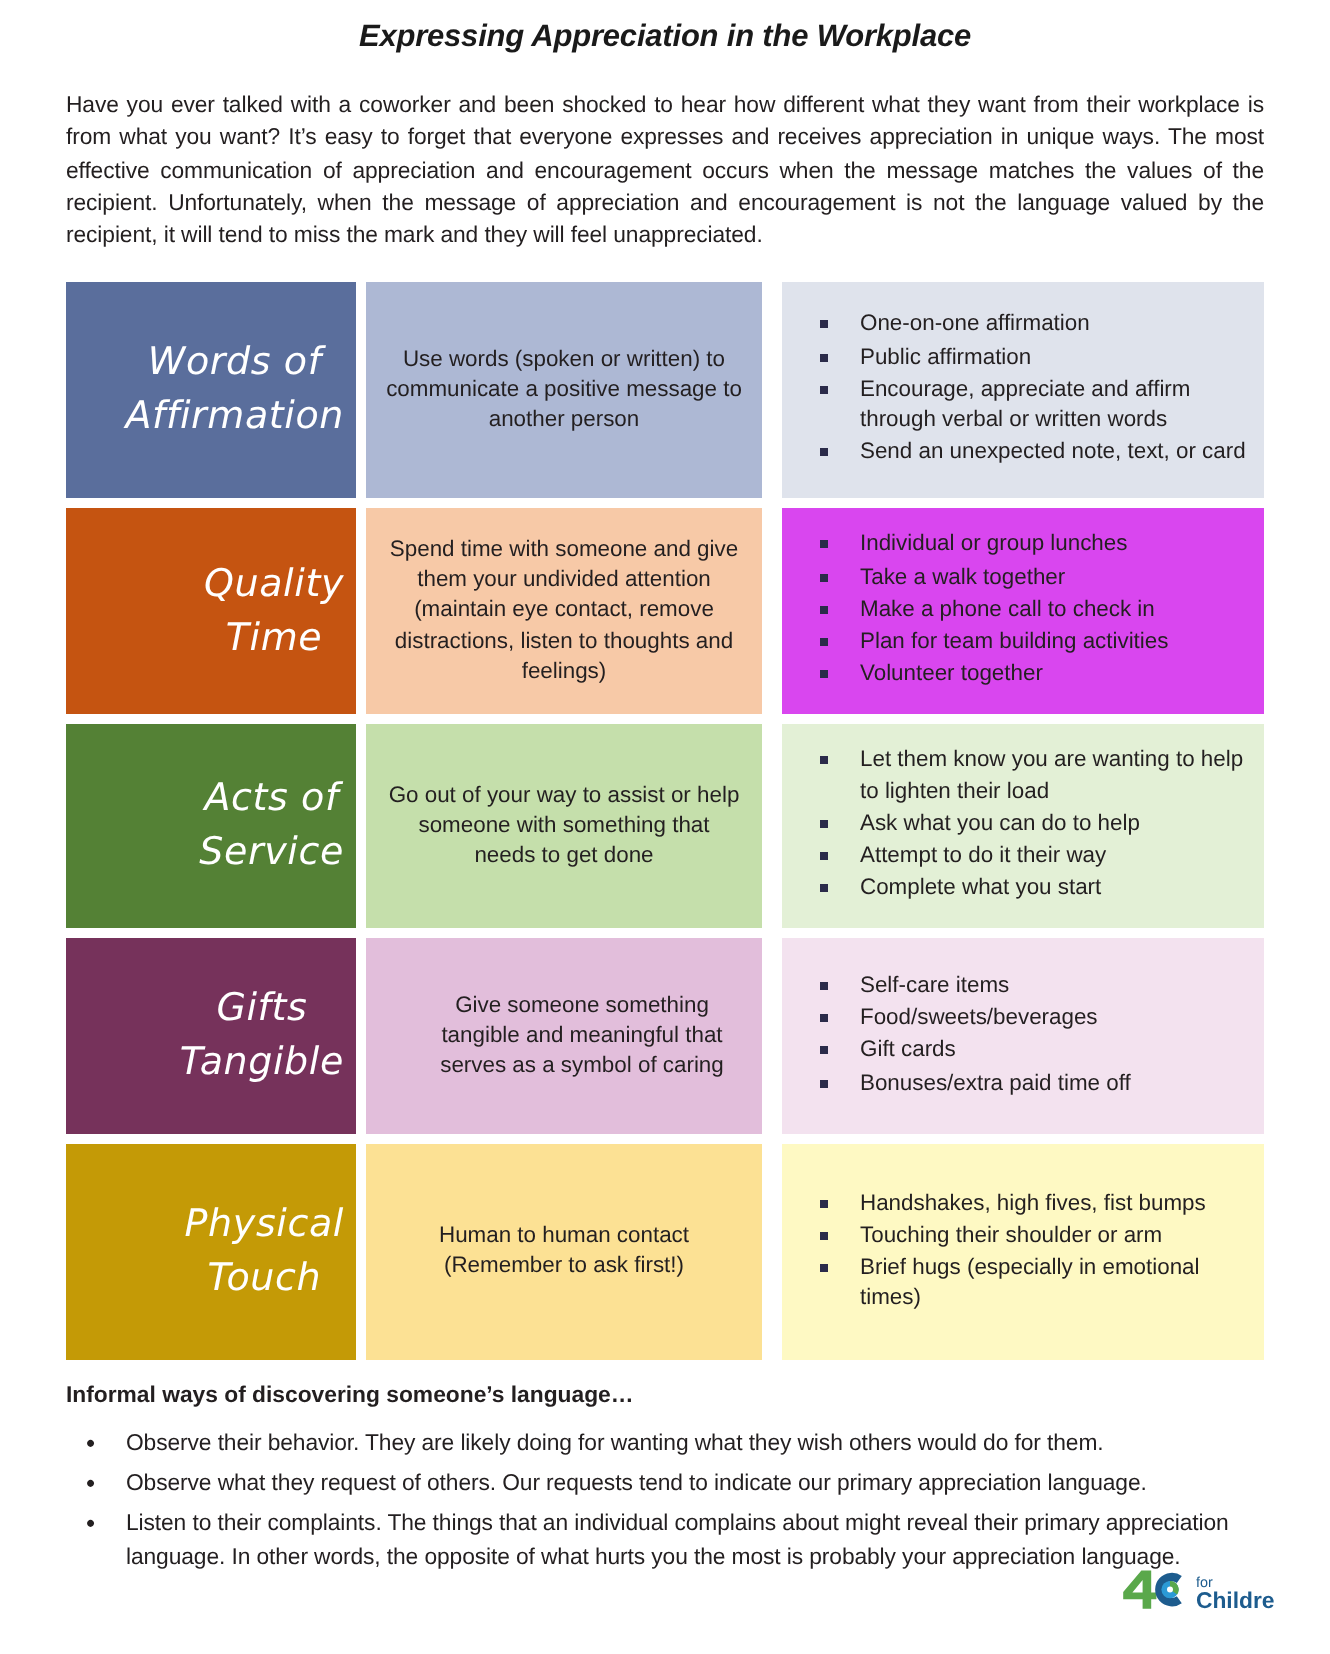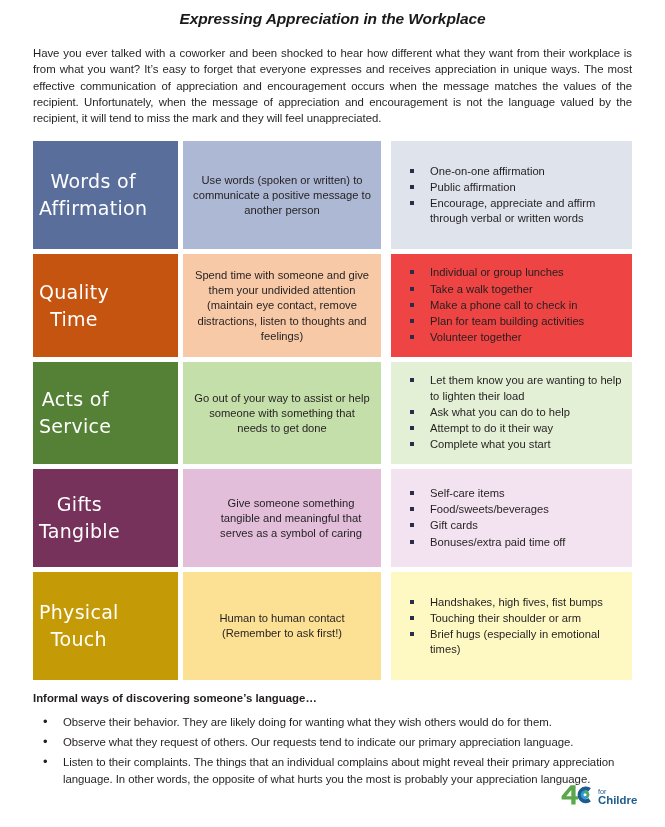--- a/index.html
+++ b/index.html
@@ -59,24 +59,25 @@
 
   .cell {
     box-sizing: border-box;
     display: flex;
     align-items: center;
   }
 
   .cell-name {
     width: 145px;
     flex: 0 0 145px;
-    justify-content: flex-start;
+    justify-content: flex-end;
     text-align: center;
     color: #ffffff;
     font-family: "DejaVu Sans", sans-serif;
+    font-style: italic;
     font-size: 19px;
     font-weight: normal;
     line-height: 27px;
     letter-spacing: 0.3px;
     padding: 4px 6px;
   }
 
   .cell-desc {
     width: 198px;
     flex: 0 0 198px;
@@ -186,33 +187,34 @@
           <div>Words of</div>
           <div>Affirmation</div>
         </div>
       </div>
       <div class="cell cell-desc" style="background: rgb(173, 184, 212);">Use words (spoken or written) to communicate a positive message to another person</div>
       <div class="cell cell-examples" style="background: rgb(223, 227, 236);">
         <ul class="ex-list">
           <li>One-on-one affirmation</li>
           <li>Public affirmation</li>
           <li>Encourage, appreciate and affirm through verbal or written words</li>
+          <li>Send an unexpected note, text, or card</li>
         </ul>
       </div>
     </div>
 
     <div class="lang-row r2">
       <div class="cell cell-name" style="background: rgb(197, 84, 17);">
         <div>
           <div>Quality</div>
           <div>Time</div>
         </div>
       </div>
       <div class="cell cell-desc" style="background: rgb(247, 201, 167);">Spend time with someone and give them your undivided attention (maintain eye contact, remove distractions, listen to thoughts and feelings)</div>
-      <div class="cell cell-examples" style="background: #ef4444;">
+      <div class="cell cell-examples" style="background: #d946ef;">
         <ul class="ex-list">
           <li>Individual or group lunches</li>
           <li>Take a walk together</li>
           <li>Make a phone call to check in</li>
           <li>Plan for team building activities</li>
           <li>Volunteer together</li>
         </ul>
       </div>
     </div>
 

